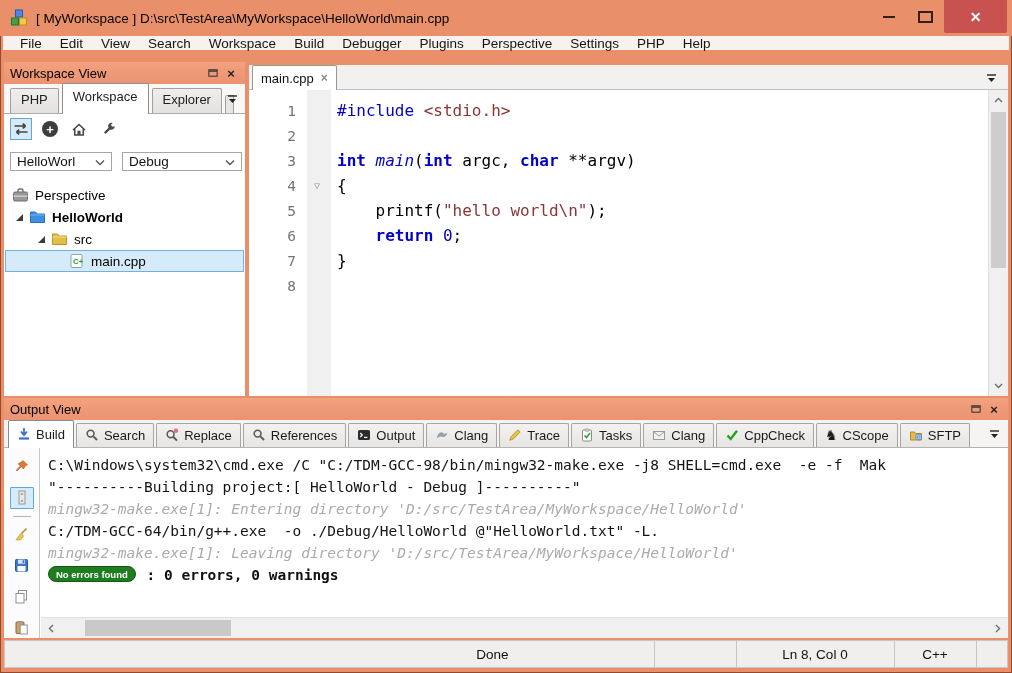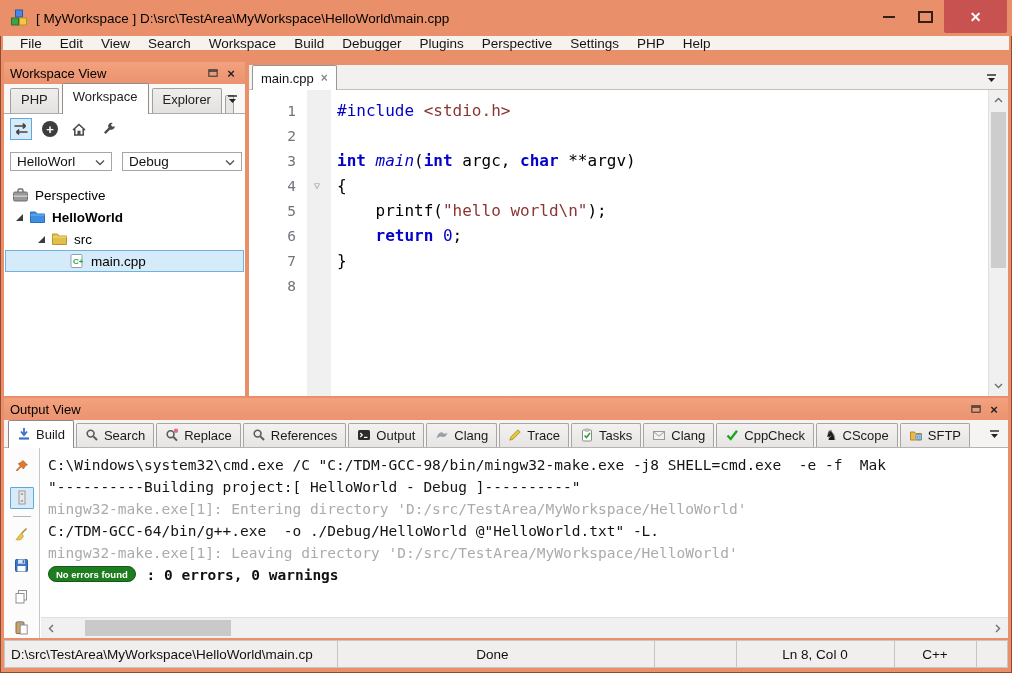--- a/index.html
+++ b/index.html
@@ -78,21 +78,21 @@
   .otab svg{flex:0 0 auto;}
   .op-overflow{position:absolute;right:6px;bottom:6px;width:16px;height:14px;display:flex;align-items:center;justify-content:center;}
   .op-body{flex:1 1 auto;position:relative;background:#fff;}
   .op-iconbar{position:absolute;left:0;top:0;bottom:0;width:36px;background:#FCFCFC;border-right:1px solid #C8C8C8;display:flex;flex-direction:column;align-items:center;padding-top:8px;gap:9px;box-sizing:border-box;}
   .ob-btn{width:24px;height:22px;display:flex;align-items:center;justify-content:center;}
   .ob-btn.selected{background:#D7EAF8;border:1px solid #5FA8DC;box-sizing:border-box;border-radius:1px;}
   .ob-sep{width:18px;border-top:1px solid #B4B4B4;margin:-2px 0;}
   .op-console{position:absolute;left:37px;top:0;right:0;bottom:20px;background:#fff;padding:6px 0 0 7px;overflow:hidden;}
   .cline{height:22px;display:flex;align-items:center;font-family:"DejaVu Sans Mono",monospace;font-size:14.5px;white-space:pre;}
   .tok-black{color:#141414;}
-  .tok-dim{color:#ABABAB;}
+  .tok-dim{color:#ABABAB;font-style:italic;}
   .tok-bold{color:#111;font-weight:bold;}
   .tok-badge{display:inline-block;background:#1E7D1E;border:1px solid #155715;color:#fff;font-family:"Liberation Sans",sans-serif;font-size:9.5px;font-weight:bold;padding:1.5px 7px;border-radius:8px;margin-right:2px;transform:translateY(-1px);}
   .hscroll{position:absolute;left:37px;right:0;bottom:0;height:20px;background:#F1F0F0;border-top:1px solid #E2E0DE;}
   .hscroll .arr{position:absolute;top:0;width:16px;height:20px;display:flex;align-items:center;justify-content:center;}
   .hscroll .arr.left{left:2px;} .hscroll .arr.right{right:2px;}
   .hscroll .thumb{position:absolute;left:44px;width:146px;top:2px;height:16px;background:#C9C9C9;}
   
   .statusbar{position:absolute;left:4px;top:640px;width:1004px;height:28px;background:#F0EFEE;border:1px solid #C9C7C5;box-sizing:border-box;}
   .sb-sec{position:absolute;top:0;bottom:0;border-right:1px solid #C6C4C2;display:flex;align-items:center;font-size:13.5px;color:#111;overflow:hidden;white-space:nowrap;}
   .sb-path{left:0;width:326px;padding-left:6px;}
@@ -473,21 +473,20 @@
         <span class="arr right">
             <svg width="6" height="9" viewBox="0 0 6 9">
               <path d="M1 1l3.5 3.5L1 8" stroke="#6e6e6e" stroke-width="1.4" fill="none"></path>
             </svg>
           </span>
       </div>
     </div>
   </div>
 
   <div class="statusbar">
-    <div class="sb-sec sb-path">D:\src\TestArea\MyWorkspace\HelloWorld\main.cp</div>
     <div class="sb-sec sb-done">Done</div>
     <div class="sb-sec sb-empty1"></div>
     <div class="sb-sec sb-cursor">Ln 8, Col 0</div>
     <div class="sb-sec sb-lang">C++</div>
     <div class="sb-sec sb-empty2"></div>
   </div>
 
 </div>
 
 </body></html>

